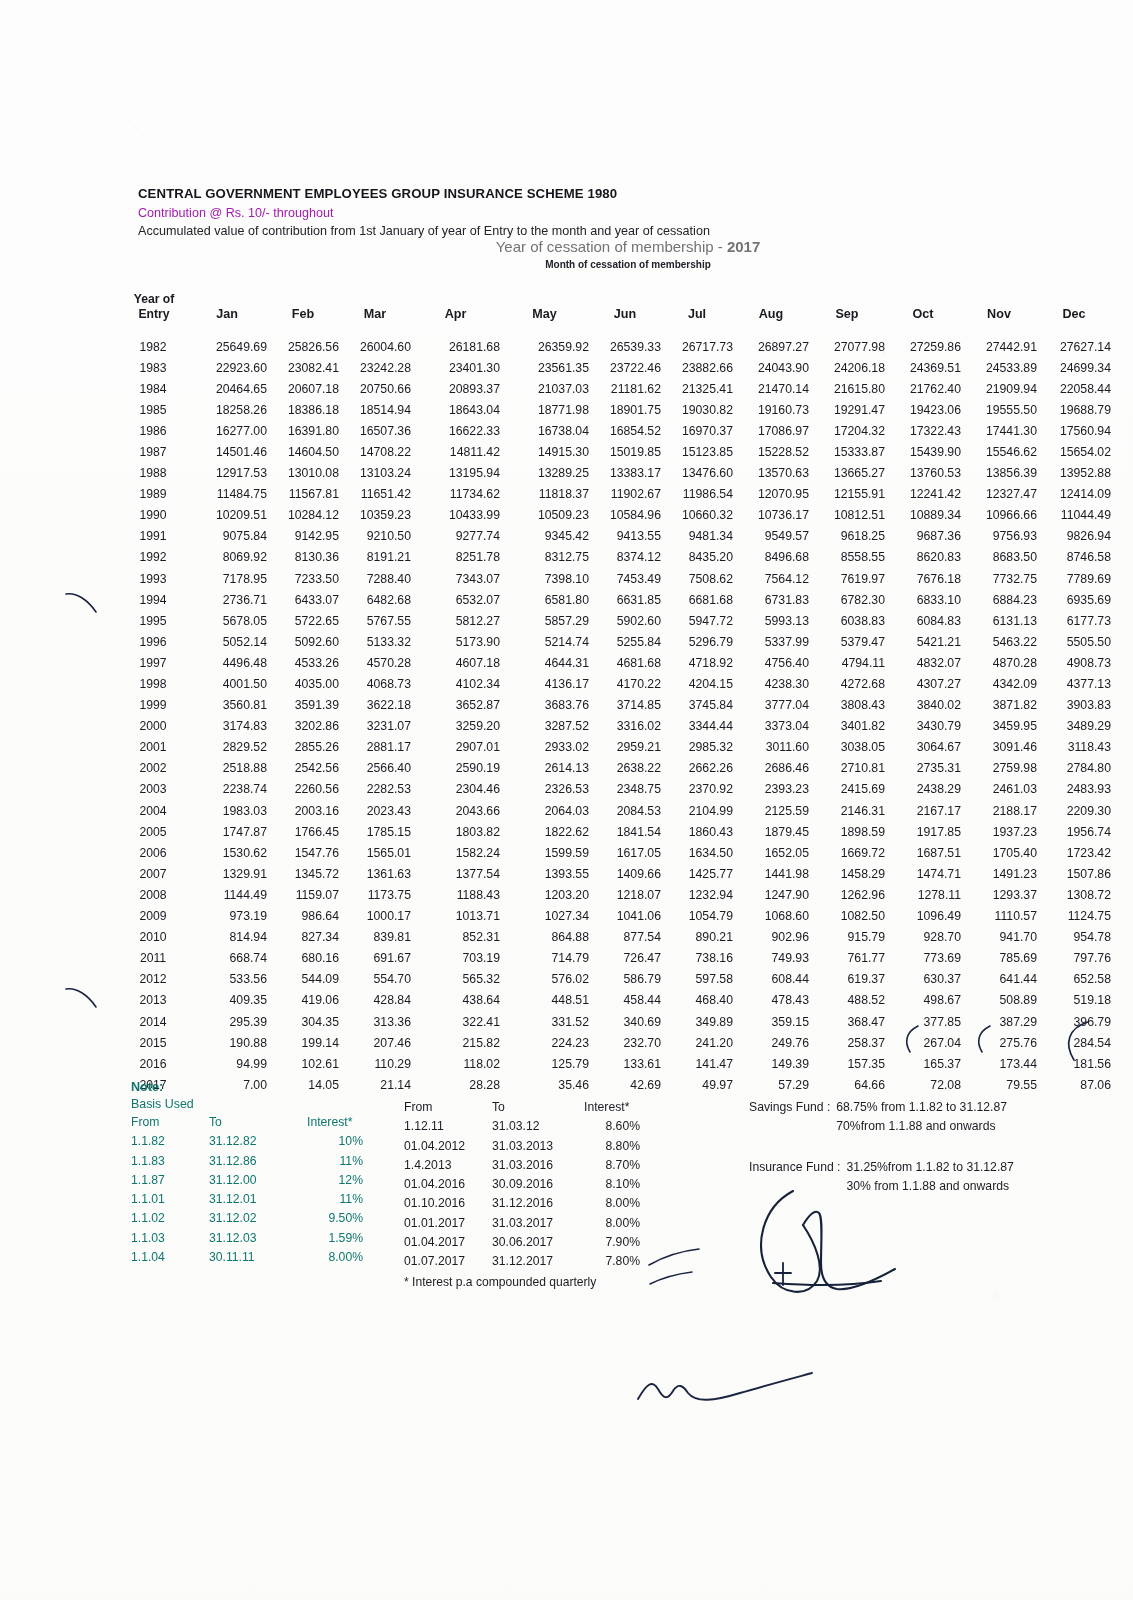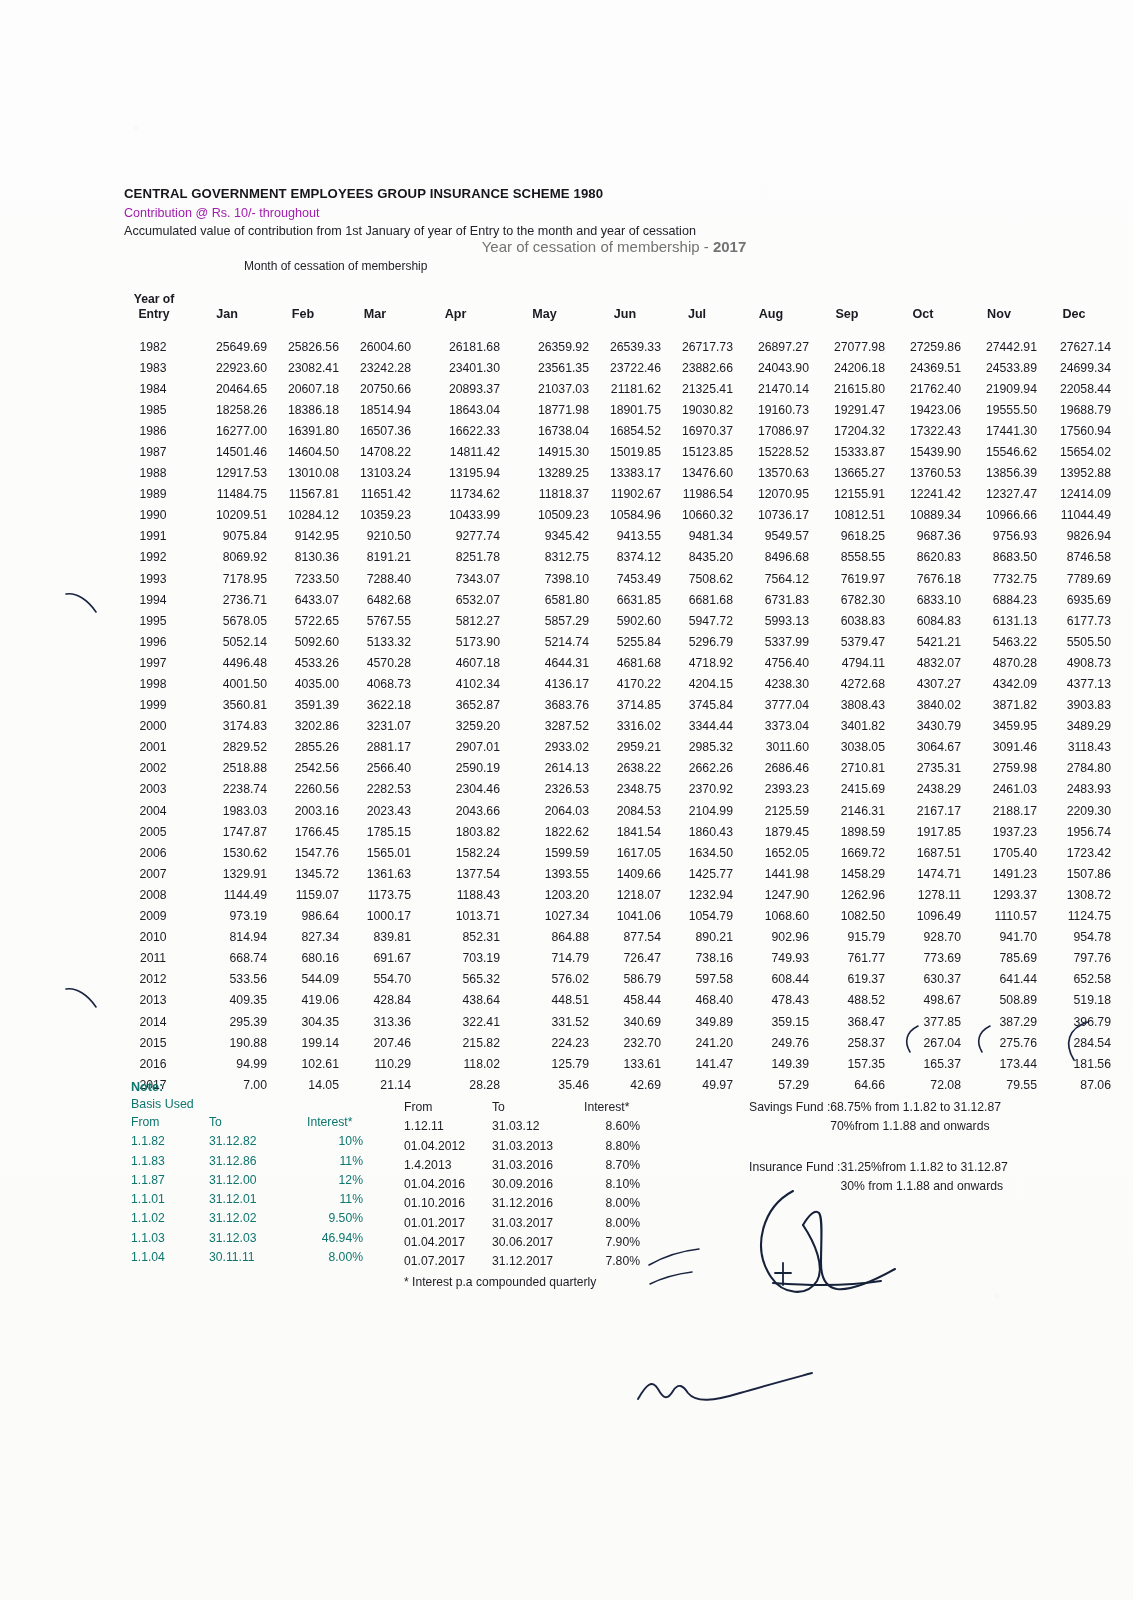--- a/index.html
+++ b/index.html
@@ -33,33 +33,33 @@
       radial-gradient(circle at 88% 81%, #b9b9b0 0 2px, transparent 3px);
   }
 
   .content {
     position: absolute;
     left: 0; top: 0;
     width: 1133px;
   }
 
   
-  .hdr { position:absolute; left:124px; top:186px; width:860px; }
+  .hdr { position:absolute; left:138px; top:186px; width:860px; }
   .hdr .title {
     font-size: 13.2px;
     font-weight: bold;
     letter-spacing: .1px;
     color:#15151c;
     white-space: nowrap;
   }
   .hdr .sub1 { font-size: 12.6px; margin-top: 5px; color:#a21caf;}
   .hdr .sub2 { font-size: 12.6px; margin-top: 4px; color:#22222a;}
   .hdr .sub3 { font-size: 15px; margin-top: 0; text-align:center; padding-left:120px; color:#737373;}
   .hdr .sub3 b { font-weight: bold; }
-  .hdr .sub4 { font-size: 12px; margin-top: 4px; text-align:left; padding-left:120px; color:#22222a;}
+  .hdr .sub4 { font-size: 10px; margin-top: 4px; text-align:center; padding-left:120px; color:#22222a;font-weight:bold;}
 
   
   table.maint {
     position: absolute;
     left: 131px;
     top: 292px;
     border-collapse: collapse;
     font-size: 12.25px;
     color:#1a1a22;
   }
@@ -142,21 +142,21 @@
   table.rates2 th { text-align:left; }
   table.rates2 td.from { text-align:left; width: 88px; }
   table.rates2 td.to   { text-align:left; width: 86px; }
   table.rates2 td.int  { text-align:right; width: 62px; }
   table.rates2 th.int  { text-align:left; padding-left: 6px; }
   .footnote { margin-top: 3px; font-size: 12.1px; }
 
   .funds { position:absolute; left:749px; top:1098px; font-size:12.2px; line-height:1.55; }
   .funds .frow { display:flex; }
   .funds .flabel { white-space:nowrap; }
-  .funds .fvals { }
+  .funds .fvals { margin-left: 6px; }
   .funds .gap { height: 22px; }
 
   
   svg.ink { position:absolute; pointer-events:none; }
 </style>
 </head>
 <body>
 
 <div class="page"></div>
 <div class="scan-noise"></div>
@@ -784,21 +784,21 @@
             <td class="int">11%</td>
           </tr>
           <tr>
             <td class="from">1.1.02</td>
             <td class="to">31.12.02</td>
             <td class="int">9.50%</td>
           </tr>
           <tr>
             <td class="from">1.1.03</td>
             <td class="to">31.12.03</td>
-            <td class="int">46.94%</td>
+            <td class="int">1.59%</td>
           </tr>
           <tr>
             <td class="from">1.1.04</td>
             <td class="to">30.11.11</td>
             <td class="int">8.00%</td>
           </tr>
         </tbody>
     </table>
   </div>
 

